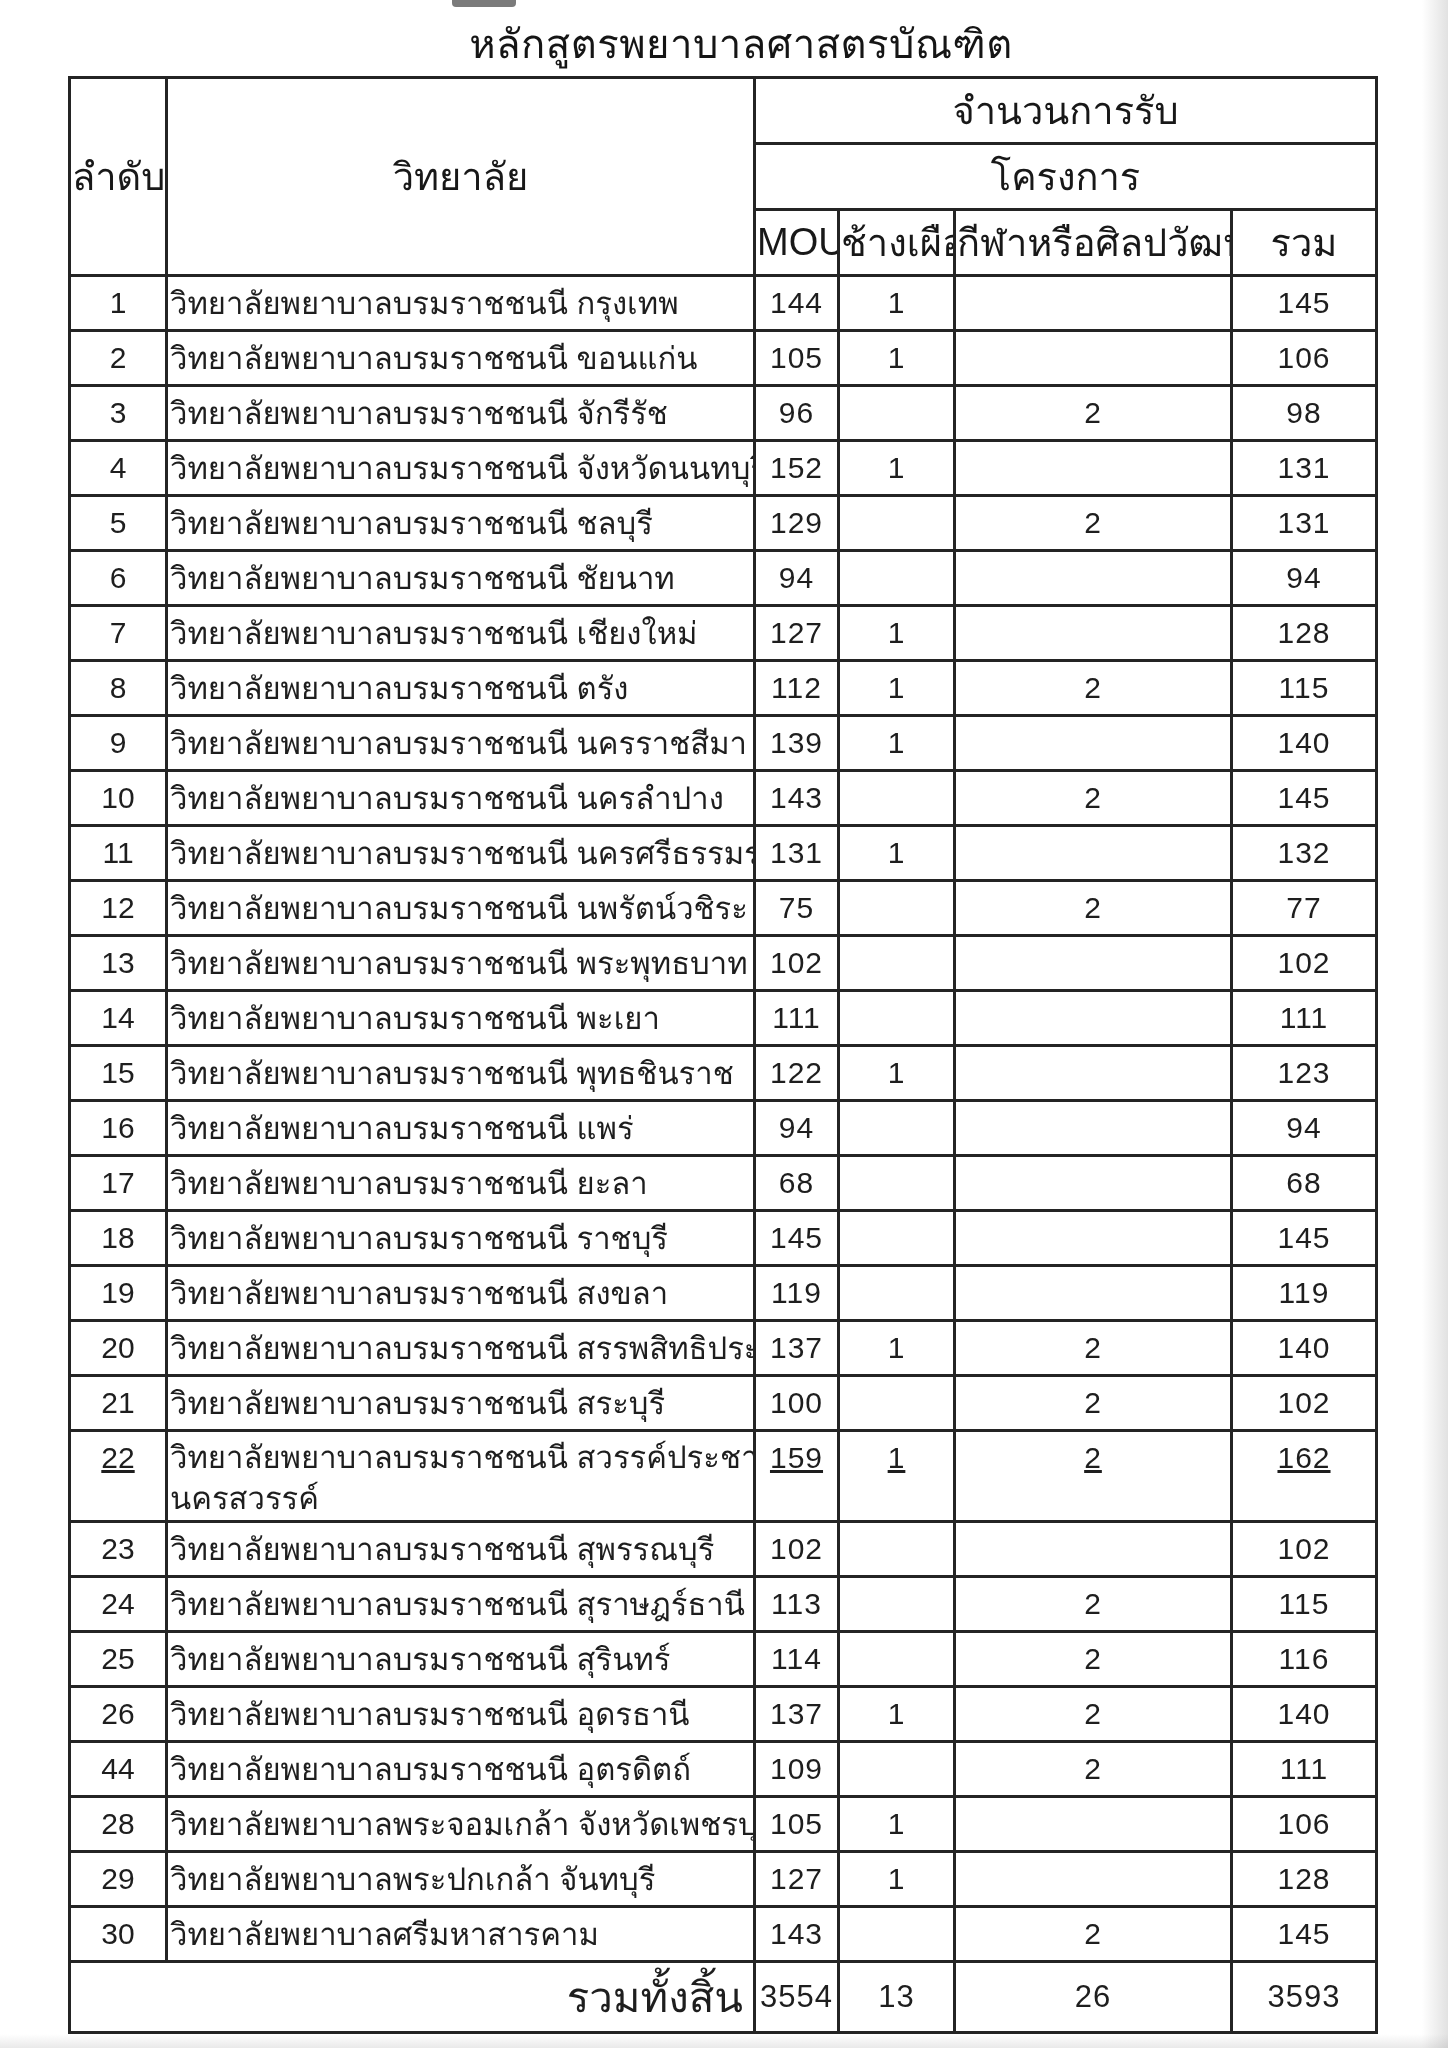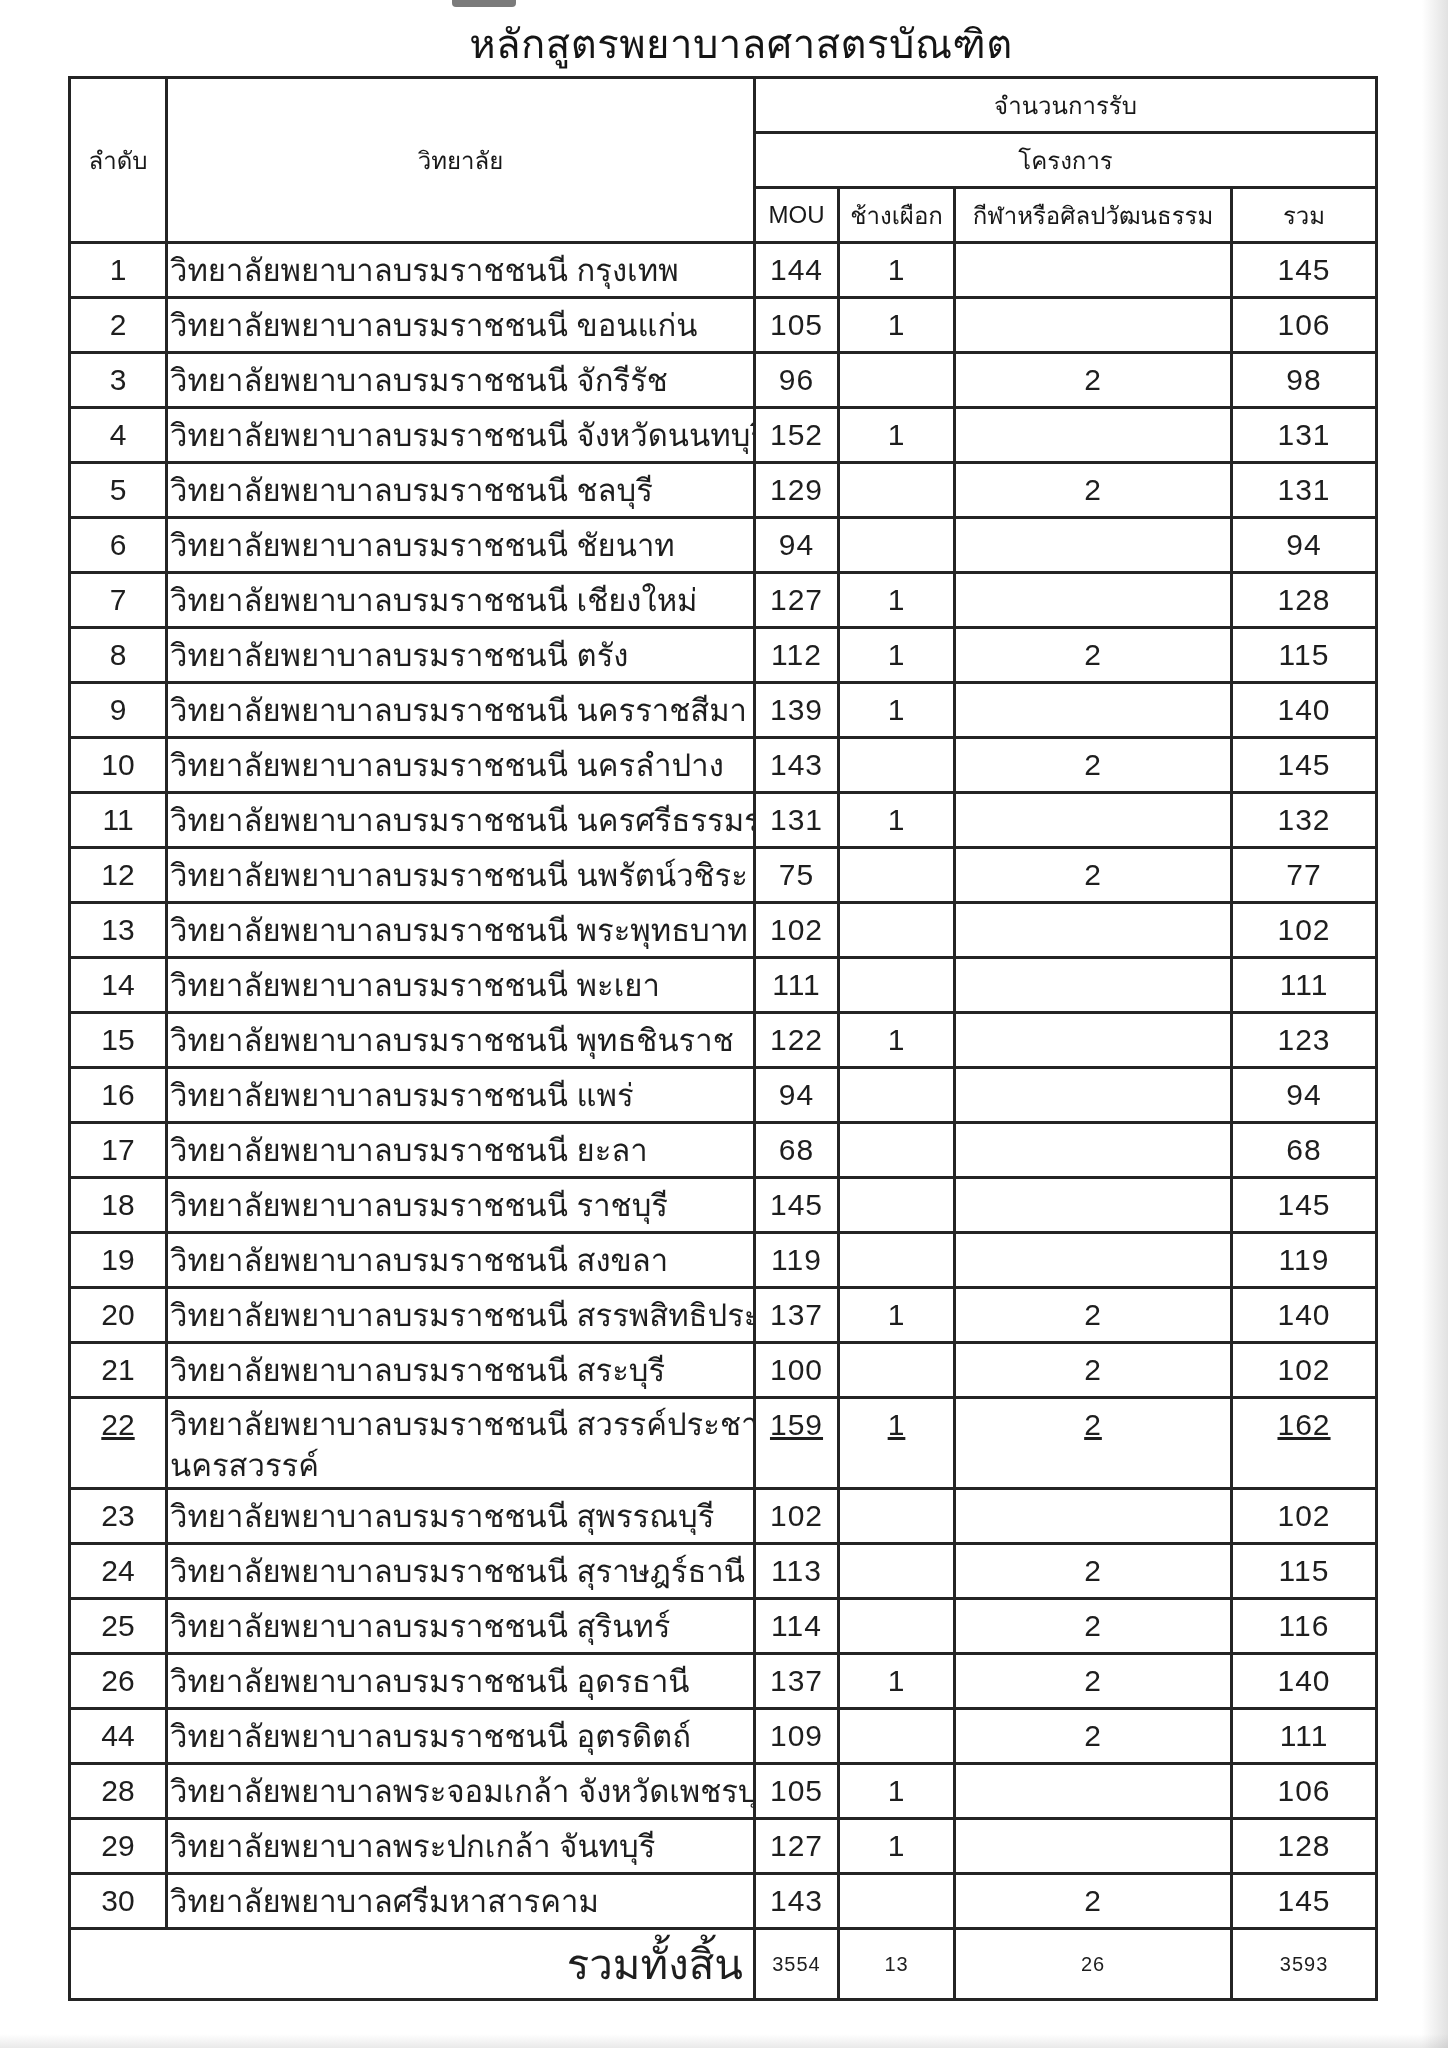--- a/index.html
+++ b/index.html
@@ -28,21 +28,21 @@
     border-collapse:collapse;
     table-layout:fixed;
   }
   .adm th, .adm td {
     border:3px solid #242424;
     overflow:hidden;
     white-space:nowrap;
   }
   .adm th {
     font-weight:normal;
-    font-size:24px;
+    font-size:38px;
     text-align:center;
     vertical-align:middle;
     color:#181818;
   }
   .hrow { height:55px; }
   .adm td { font-size:31px; vertical-align:middle; }
   tr.drow { height:55px; }
   tr.drow-tall { height:88px; }
   td.c-no { text-align:center; font-size:30px; }
   td.c-name { text-align:left; padding-left:2px; }
@@ -50,21 +50,21 @@
   tr.drow-tall td { vertical-align:top; }
   tr.drow-tall td.c-no, tr.drow-tall td.c-num { line-height:50px;text-decoration:underline; }
   tr.drow-tall td.c-name .nline { line-height:41px; }
   tr.drow-tall td.c-name { padding-top:5px; }
   tr.frow { height:62px; }
   td.f-label {
     text-align:right;
     padding-right:10px;
     font-size:42px;
   }
-  td.f-num { text-align:center; font-size:20px; letter-spacing:1px; }
+  td.f-num { text-align:center; font-size:31px; letter-spacing:1px; }
   
   .scan-edge-right {
     position:absolute; top:0; right:0;
     width:26px; height:2048px;
     background:linear-gradient(to right, rgba(120,120,120,0) 0%, rgba(120,120,120,0.22) 100%);
     pointer-events:none;
   }
   .scan-edge-bottom {
     position:absolute; left:0; bottom:0;
     width:1448px; height:14px;

